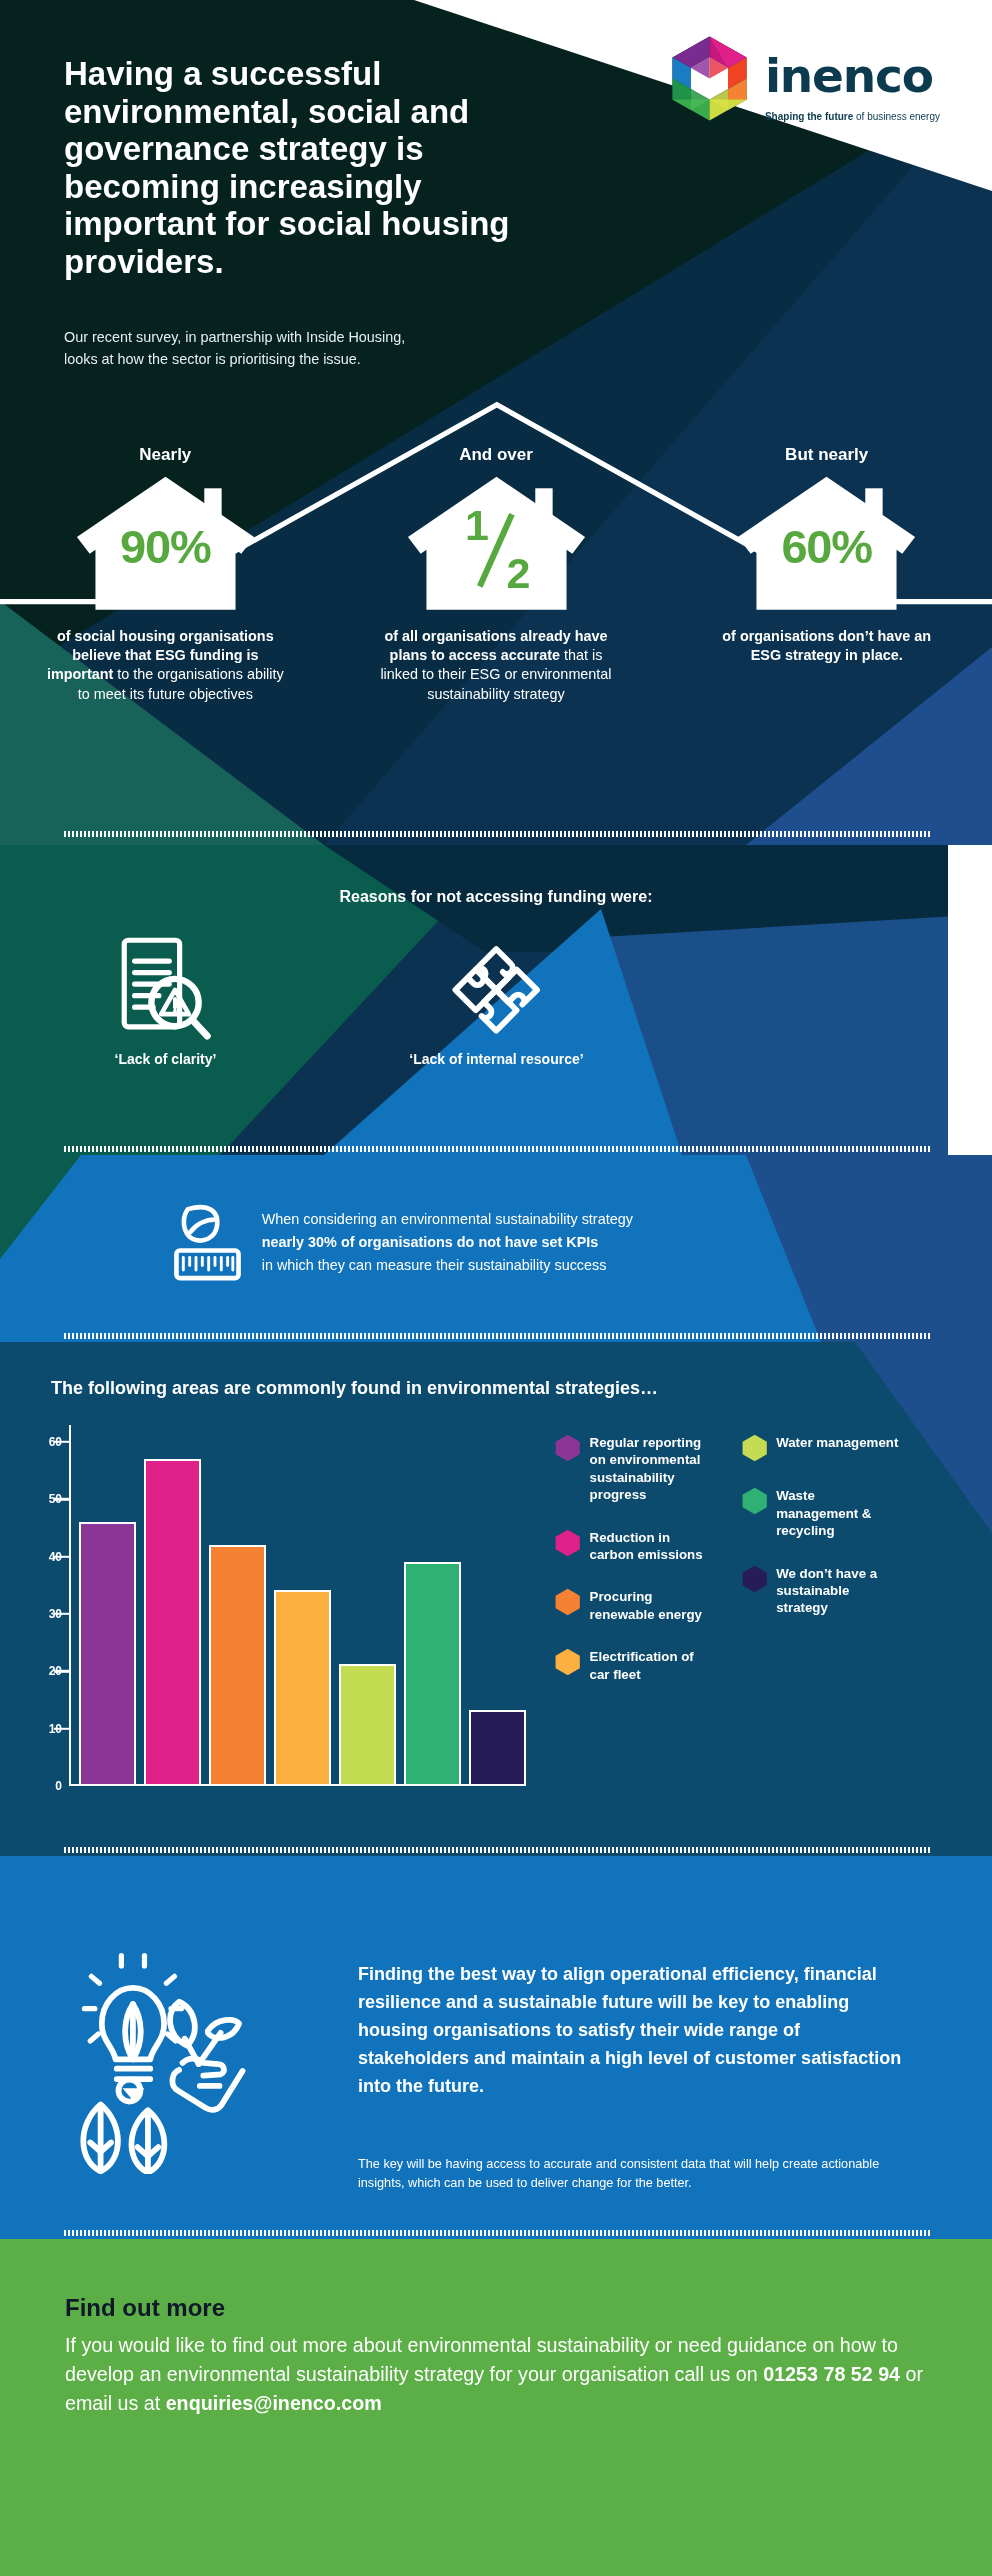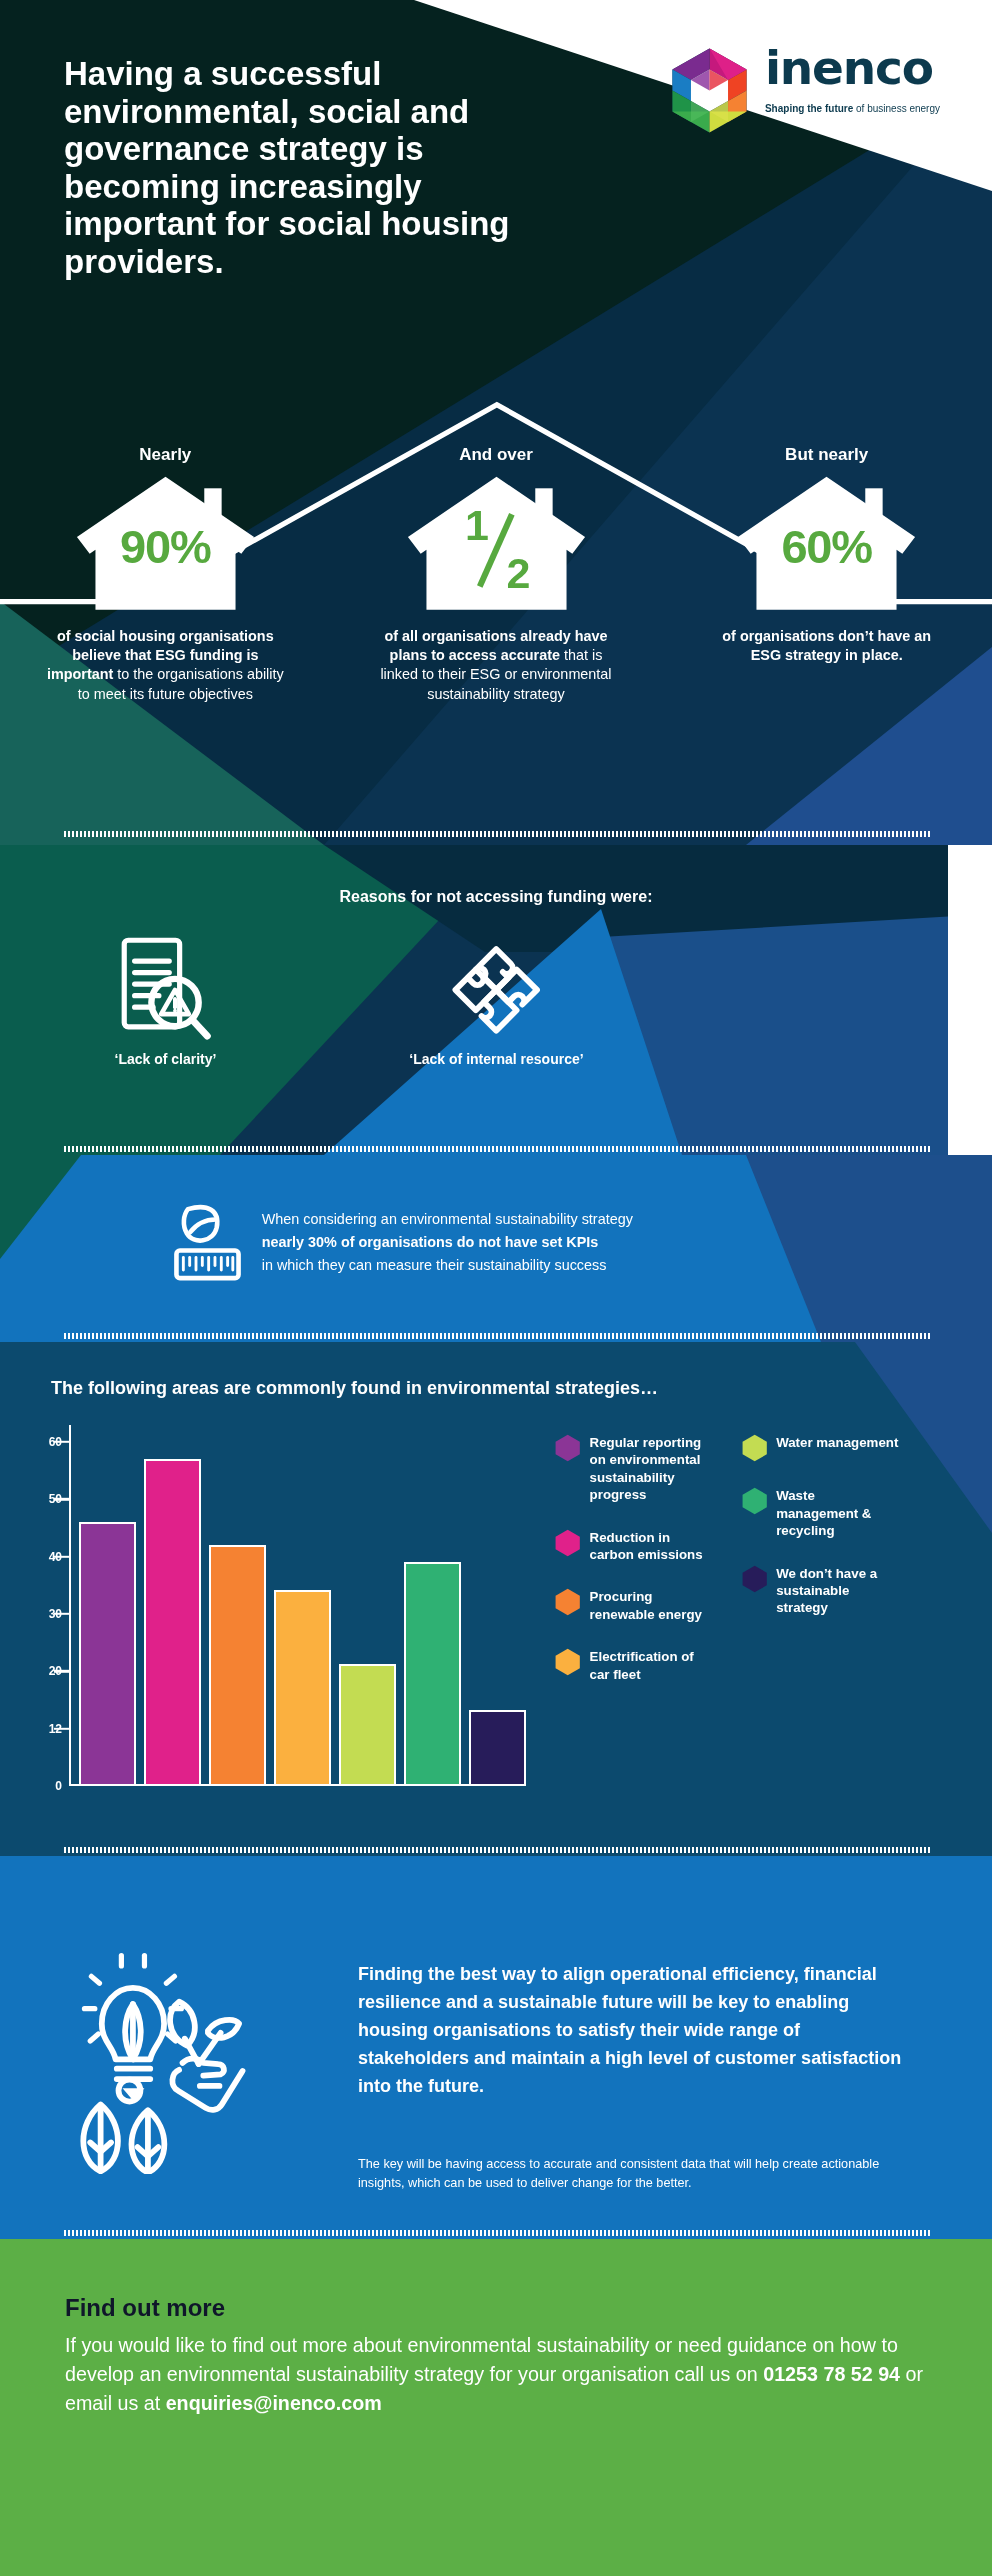--- a/index.html
+++ b/index.html
@@ -18,21 +18,21 @@
   #hero .wedge-navy-main { position:absolute; left:0; top:0; width:992px; height:845px;
       background:#072c44; clip-path:polygon(100% 75px, 100% 845px, 0 845px, 0 682px); }
   #hero .wedge-navy-band { position:absolute; left:0; top:0; width:992px; height:845px;
       background:#0b3351; clip-path:polygon(992px 75px, 992px 845px, 324px 845px); }
   #hero .wedge-teal { position:absolute; left:0; top:0; width:992px; height:845px;
       background:#17635a; clip-path:polygon(0 601px, 324px 845px, 0 845px); }
   #hero .wedge-blue-br { position:absolute; left:0; top:0; width:992px; height:845px;
       background:#1f4e8f; clip-path:polygon(992px 647px, 992px 845px, 746px 845px); }
   #hero .roofline { position:absolute; left:0; top:370px; width:992px; height:249px; }
 
-  .logo-wrap { position:absolute; right:52px; top:47px; display:flex; align-items:flex-start; gap:15px; }
+  .logo-wrap { position:absolute; right:52px; top:35px; display:flex; align-items:flex-end; gap:15px; }
   .logo-gem { width:81px; height:87px; }
   .logo-text { display:flex; flex-direction:column; }
   .logo-word { font-size:47px; font-weight:bold; color:#0c3a4e; letter-spacing:-1.2px; line-height:0.9;
                font-family:"DejaVu Sans", sans-serif; }
   .logo-tag { font-size:10px; color:#0c3a4e; margin-top:14px; font-family:Liberation Sans, sans-serif; }
   .logo-tag b { font-weight:bold; }
 
   .headline { position:absolute; left:64px; top:55px; width:462px;
      font-size:33px; line-height:1.14; font-weight:bold; color:#ffffff; }
   .subhead { position:absolute; left:64px; top:327px; width:462px;
@@ -152,20 +152,23 @@
         <polygon points="50,80 73,67 73,93" fill="#d9e04a" opacity="0.85"></polygon>
       </g>
     </svg>
     <div class="logo-text">
       <div class="logo-word">inenco</div>
       <div class="logo-tag"><b>Shaping the future</b><span> of business energy</span></div>
     </div>
   </div>
 
   <h1 class="headline">Having a successful environmental, social and governance strategy is becoming increasingly important for social housing providers.</h1>
+  <p class="subhead">
+    <span>Our recent survey, in partnership with Inside Housing,</span><br><span>looks at how the sector is prioritising the issue.</span>
+  </p>
 
   <div class="stats-row">
 
     <div class="stat-col">
       <div class="stat-kicker">Nearly</div>
       <div class="house">
         <svg viewBox="0 0 330 245">
           <path fill="#ffffff" d="M165 8 L318 112 L296 141 L286 134 L286 238 L44 238 L44 134 L34 141 L12 112 Z"></path>
           <rect x="232" y="28" width="30" height="56" fill="#ffffff"></rect>
         </svg>
@@ -292,21 +295,21 @@
 
 <section id="chartsec">
   <div class="c-navy"></div>
   <div class="chart-title">The following areas are commonly found in environmental strategies…</div>
 
   <div class="plot">
     <div class="yaxis"></div>
     <div class="xaxis"></div>
     <div id="yticks">
         <div class="ytick" style="top: 84.127%;"></div>
-        <div class="ylab" style="top: 84.127%;">12</div>
+        <div class="ylab" style="top: 84.127%;">10</div>
         <div class="ytick" style="top: 68.254%;"></div>
         <div class="ylab" style="top: 68.254%;">20</div>
         <div class="ytick" style="top: 52.381%;"></div>
         <div class="ylab" style="top: 52.381%;">30</div>
         <div class="ytick" style="top: 36.5079%;"></div>
         <div class="ylab" style="top: 36.5079%;">40</div>
         <div class="ytick" style="top: 20.6349%;"></div>
         <div class="ylab" style="top: 20.6349%;">50</div>
         <div class="ytick" style="top: 4.7619%;"></div>
         <div class="ylab" style="top: 4.7619%;">60</div>

